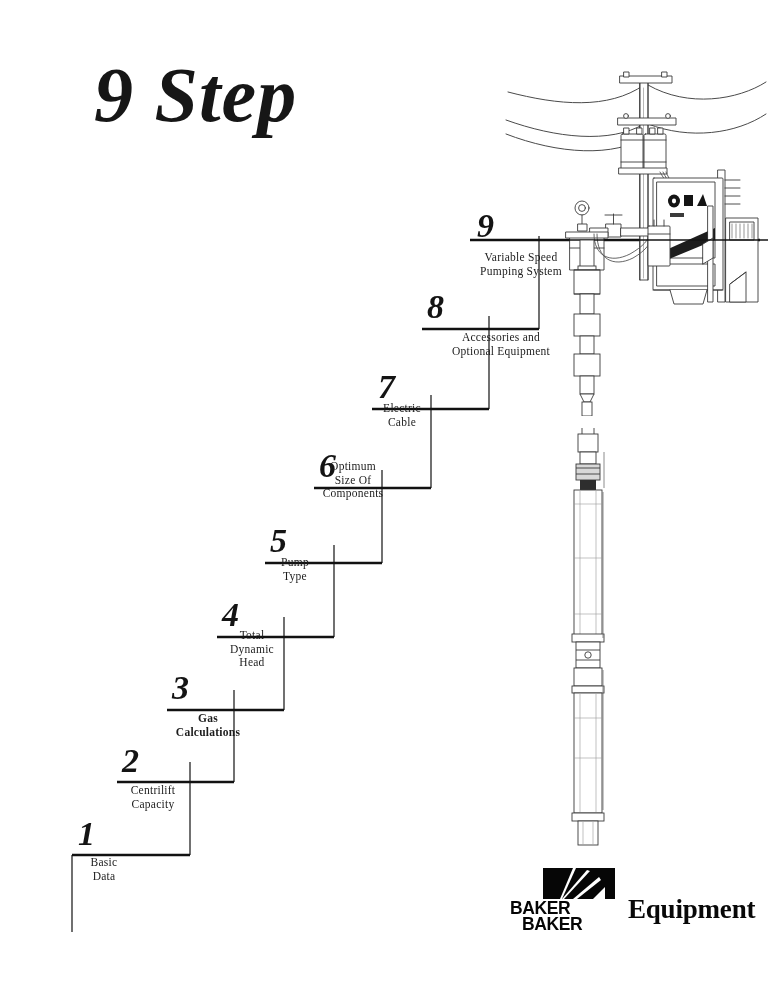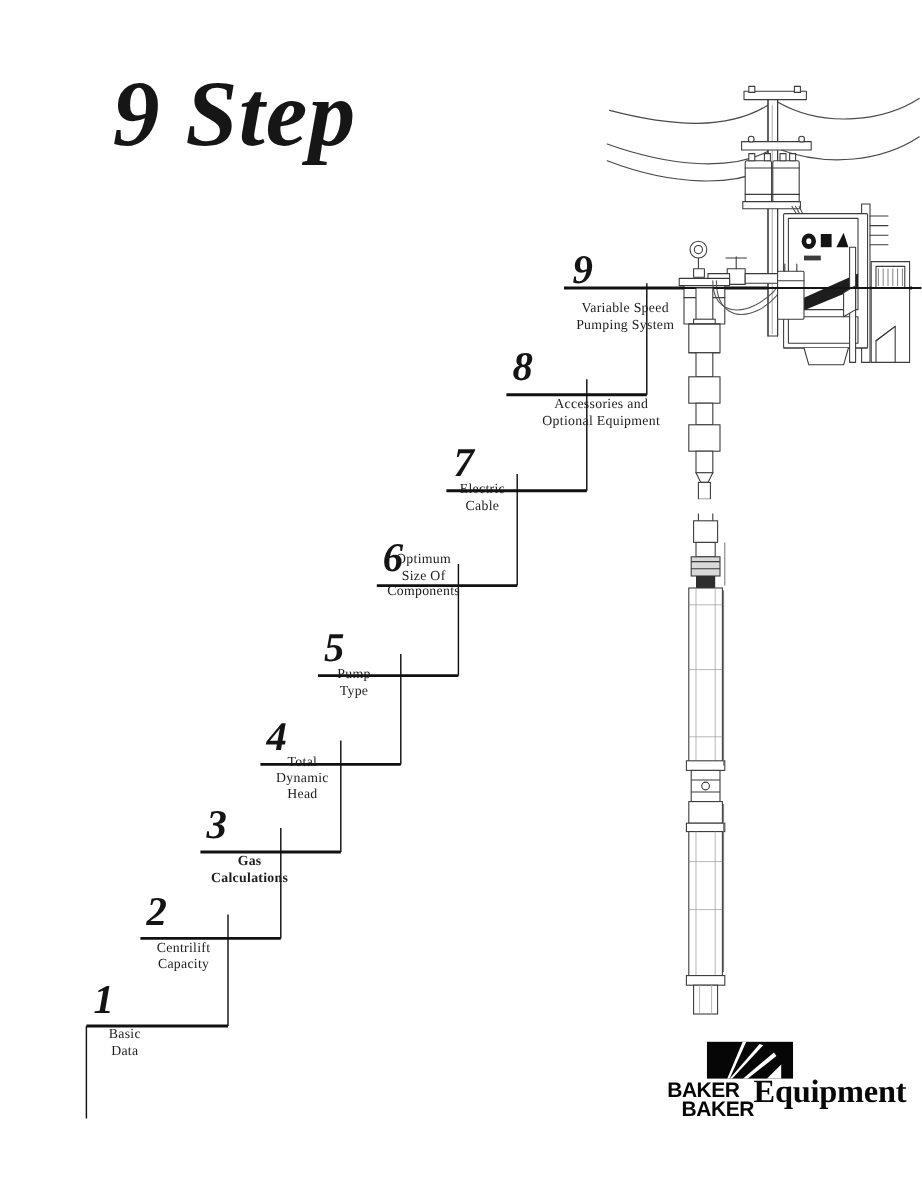--- a/index.html
+++ b/index.html
@@ -87,21 +87,20 @@
     top: 868px;
     width: 245px;
     height: 70px;
   }
   #bh-logo {
     position: absolute;
     left: 0px;
     top: 0px;
     width: 110px;
     height: 62px;
-    margin-left: 46px;
   }
   #bh-mark {
     position: absolute;
     left: 33px;
     top: 0px;
     width: 72px;
     height: 31px;
   }
   .bh-word {
     position: absolute;

